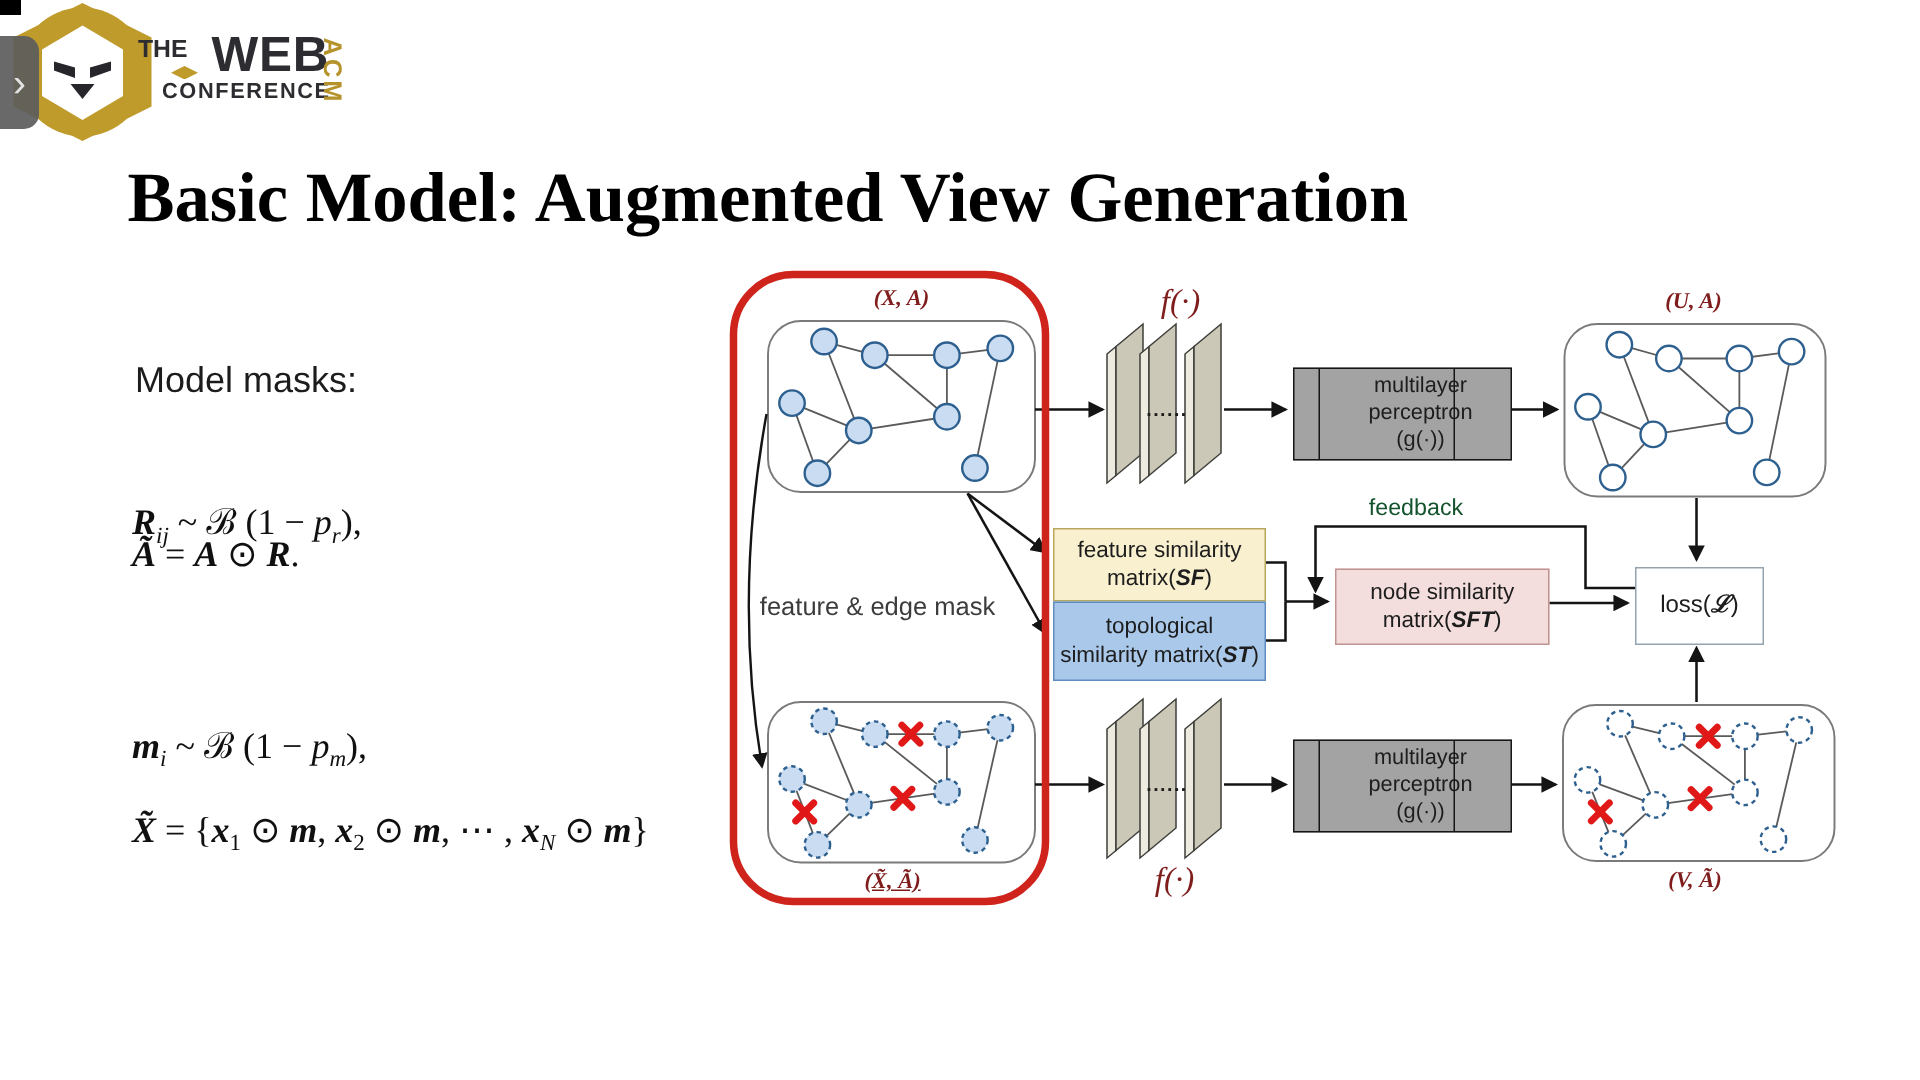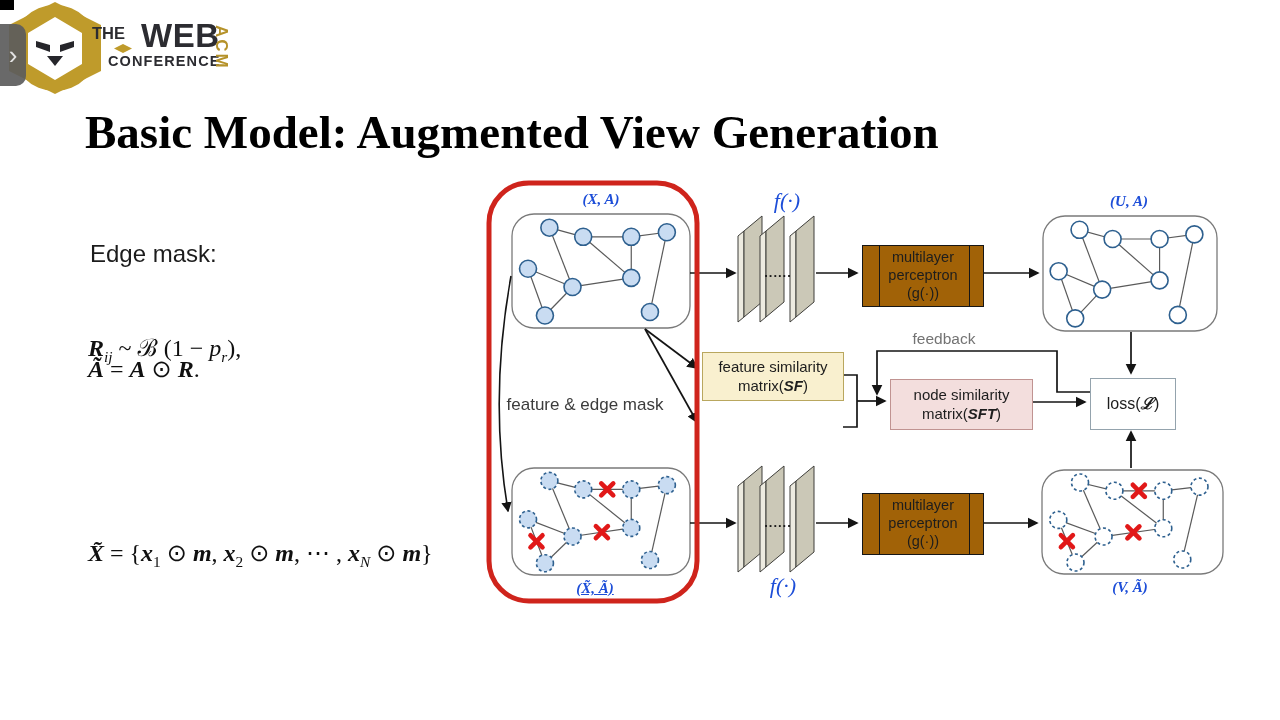--- a/index.html
+++ b/index.html
@@ -1,36 +1,36 @@
 <!DOCTYPE html>
 <html><head>
 <meta charset="utf-8">
 <style>
   html,body{margin:0;padding:0;background:#fff;}
   #page{position:relative;width:1280px;height:720px;background:#ffffff;overflow:hidden;
         font-family:"Liberation Sans",sans-serif;}
   .abs{position:absolute;}
   .ctr{display:flex;align-items:center;justify-content:center;text-align:center;}
   #diagram-svg{position:absolute;left:0;top:0;z-index:1;}
-  .lbl{z-index:2;color:#1d4ed8;}
+  .lbl{z-index:2;color:#7f1d1d;}
   .serifbi{font-family:"Liberation Serif",serif;font-weight:bold;font-style:italic;}
   .serifi{font-family:"Liberation Serif",serif;font-style:italic;}
   .slide-title{font-family:"Liberation Serif",serif;font-weight:bold;font-size:47px;
                color:#000;white-space:nowrap;z-index:2;}
   .masks-heading{font-size:24px;color:#1c1c1c;z-index:2;}
   .formula{font-family:"Liberation Serif",serif;font-size:24px;color:#101010;white-space:nowrap;z-index:2;}
   .formula sub.fsub{font-size:64%;}
   .simbox{position:absolute;display:flex;flex-direction:column;justify-content:center;align-items:center;
           font-size:15px;line-height:1.25;color:#1d1d1d;text-align:center;z-index:3;}
   .em{font-weight:bold;font-style:italic;}
   #box-feature{background:#f9f0cf;border:1.5px solid #b9a75e;}
   #box-topo{background:#aac8ea;border:1.5px solid #5f8dc0;}
   #box-node{background:#f3dedd;border:1.5px solid #c09391;}
   #box-loss{background:#ffffff;border:1.5px solid #94a3ad;font-size:16px;flex-direction:row;}
-  .mlpbox{background:#a16207;border:1.6px solid #161616;font-size:14.5px;line-height:1.22;}
+  .mlpbox{background:#a3a3a3;border:1.6px solid #161616;font-size:14.5px;line-height:1.22;padding-left:24px;}
   .mlp-line-v{position:absolute;top:0;bottom:0;width:0;border-left:1.5px solid #161616;}
   .logo-text{font-weight:bold;color:#2c2c31;z-index:2;white-space:nowrap;}
   .gold{color:#b5922a;}
   #player-next{position:absolute;left:0;top:24px;width:26px;height:62px;background:rgba(92,92,92,.92);
                border-radius:0 10px 10px 0;z-index:4;display:flex;align-items:center;justify-content:center;
                color:#e3e3e3;font-size:26px;}
   #corner-black{position:absolute;left:0;top:0;width:14px;height:10px;background:#000;z-index:5;}
   .dots{font-weight:bold;font-size:13px;letter-spacing:1px;color:#1a1a1a;}
 </style>
 </head>
@@ -54,23 +54,24 @@
   <div class="abs logo-text" style="left:92px;top:24px;font-size:16.5px;">THE</div>
   <div class="abs" style="left:114px;top:44px;width:18px;height:9px;background:#bf9b2b;z-index:2;
        clip-path:polygon(50% 0,100% 50%,50% 100%,0 50%);"></div>
   <div class="abs logo-text" style="left:141px;top:17px;font-size:33px;letter-spacing:.5px;">WEB</div>
   <div class="abs logo-text" style="left:108px;top:53px;font-size:14.5px;letter-spacing:1.1px;">CONFERENCE</div>
   <div class="abs logo-text gold" style="left:231px;top:25px;font-size:17px;letter-spacing:2px;
        transform:rotate(90deg);transform-origin:left top;">ACM</div>
 
   <div class="abs slide-title" style="left:85px;top:105px;text-align:center;">Basic Model: Augmented View Generation</div>
 
-  <div class="abs masks-heading" style="left:90px;top:240px;">Edge mask:</div>
+  <div class="abs masks-heading" style="left:90px;top:240px;">Model masks:</div>
   <div class="abs formula" style="left:88px;top:293px;margin-top:37px;"><span style="font-style: italic; font-weight: bold;">R</span><sub class="fsub" style="font-style: italic;">ij</sub><span> ~ </span><span>ℬ</span><span> (1 − </span><span style="font-style: italic;">p</span><sub class="fsub" style="font-style: italic;">r</sub><span>),</span></div>
   <div class="abs formula" style="left:88px;top:355px;"><span style="font-style: italic; font-weight: bold;">Ã</span><span> = </span><span style="font-style: italic; font-weight: bold;">A</span><span> ⊙ </span><span style="font-style: italic; font-weight: bold;">R</span><span>.</span></div>
+  <div class="abs formula" style="left:88px;top:479px;"><span style="font-style: italic; font-weight: bold;">m</span><sub class="fsub" style="font-style: italic;">i</sub><span> ~ </span><span>ℬ</span><span> (1 − </span><span style="font-style: italic;">p</span><sub class="fsub" style="font-style: italic;">m</sub><span>),</span></div>
   <div class="abs formula" style="left:88px;top:539px;"><span style="font-style: italic; font-weight: bold;">X̃</span><span> = {</span><span style="font-style: italic; font-weight: bold;">x</span><sub class="fsub">1</sub><span> ⊙ </span><span style="font-style: italic; font-weight: bold;">m</span><span>, </span><span style="font-style: italic; font-weight: bold;">x</span><sub class="fsub">2</sub><span> ⊙ </span><span style="font-style: italic; font-weight: bold;">m</span><span>, ⋯ , </span><span style="font-style: italic; font-weight: bold;">x</span><sub class="fsub" style="font-style: italic;">N</sub><span> ⊙ </span><span style="font-style: italic; font-weight: bold;">m</span><span>}</span></div>
 
   <svg id="diagram-svg" width="1280" height="720">
       <defs>
         <marker id="arr" viewBox="0 0 10 10" refX="8.5" refY="5" markerWidth="6.5" markerHeight="6.5" orient="auto-start-reverse">
           <path d="M0 0 L10 5 L0 10 z" fill="#141414"></path>
         </marker>
       </defs>
       <g>
         <rect x="512" y="214" width="178" height="114" rx="22" fill="#ffffff" stroke="#7a7a7a" stroke-width="1.3"></rect>
@@ -226,41 +227,45 @@
     </svg>
 
   <div class="abs lbl ctr serifbi" style="left:521px;top:191px;width:160px;font-size:15px;">(X, A)</div>
   <div class="abs lbl ctr serifbi" style="left:515px;top:580px;width:160px;font-size:15px;text-decoration:underline;">(X̃, Ã)</div>
   <div class="abs lbl ctr serifbi" style="left:1049px;top:193px;width:160px;font-size:15px;">(U, A)</div>
   <div class="abs lbl ctr serifbi" style="left:1050px;top:579px;width:160px;font-size:15px;">(V, Ã)</div>
   <div class="abs lbl ctr serifi" style="left:727px;top:188px;width:120px;font-size:22px;">f(·)</div>
   <div class="abs lbl ctr serifi" style="left:723px;top:573px;width:120px;font-size:22px;">f(·)</div>
   <div class="abs lbl ctr dots" style="left:750px;top:265px;width:56px;">......</div>
   <div class="abs lbl ctr dots" style="left:750px;top:515px;width:56px;">......</div>
-  <div class="abs lbl ctr" style="left:898px;top:330px;width:92px;font-size:15.5px;color:#737373;">feedback</div>
+  <div class="abs lbl ctr" style="left:898px;top:330px;width:92px;font-size:15.5px;color:#14532d;">feedback</div>
   <div class="abs lbl ctr" style="left:496px;top:395px;width:178px;font-size:17px;color:#3c3c3c;">feature &amp; edge mask</div>
 
   <div class="simbox mlpbox" id="box-mlp-top" style="left:862px;top:245px;width:120px;height:60px;">
     <div class="mlp-line-v" style="left:16px;"></div>
     <div class="mlp-line-v" style="left:106px;"></div>
     <div>multilayer</div>
     <div>perceptron</div>
     <div>(g(·))</div>
   </div>
   <div class="simbox mlpbox" id="box-mlp-bottom" style="left:862px;top:493px;width:120px;height:60px;">
     <div class="mlp-line-v" style="left:16px;"></div>
     <div class="mlp-line-v" style="left:106px;"></div>
     <div>multilayer</div>
     <div>perceptron</div>
     <div>(g(·))</div>
   </div>
   <div class="simbox" id="box-feature" style="left:702px;top:352px;width:140px;height:47px;">
     <div>feature similarity</div>
     <div><span>matrix(</span><span class="em">SF</span><span>)</span></div>
   </div>
+  <div class="simbox" id="box-topo" style="left:702px;top:401px;width:140px;height:51px;">
+    <div>topological</div>
+    <div><span>similarity matrix(</span><span class="em">ST</span><span>)</span></div>
+  </div>
   <div class="simbox" id="box-loss" style="left:1090px;top:378px;width:84px;height:50px;">
     <span>loss(</span>
       <span class="em">ℒ</span>
       <span> )</span>
   </div>
   <div class="simbox" id="box-node" style="left:890px;top:379px;width:141px;height:49px;">
     <div>node similarity</div>
     <div><span>matrix(</span><span class="em">SFT</span><span>)</span></div>
   </div>
 

